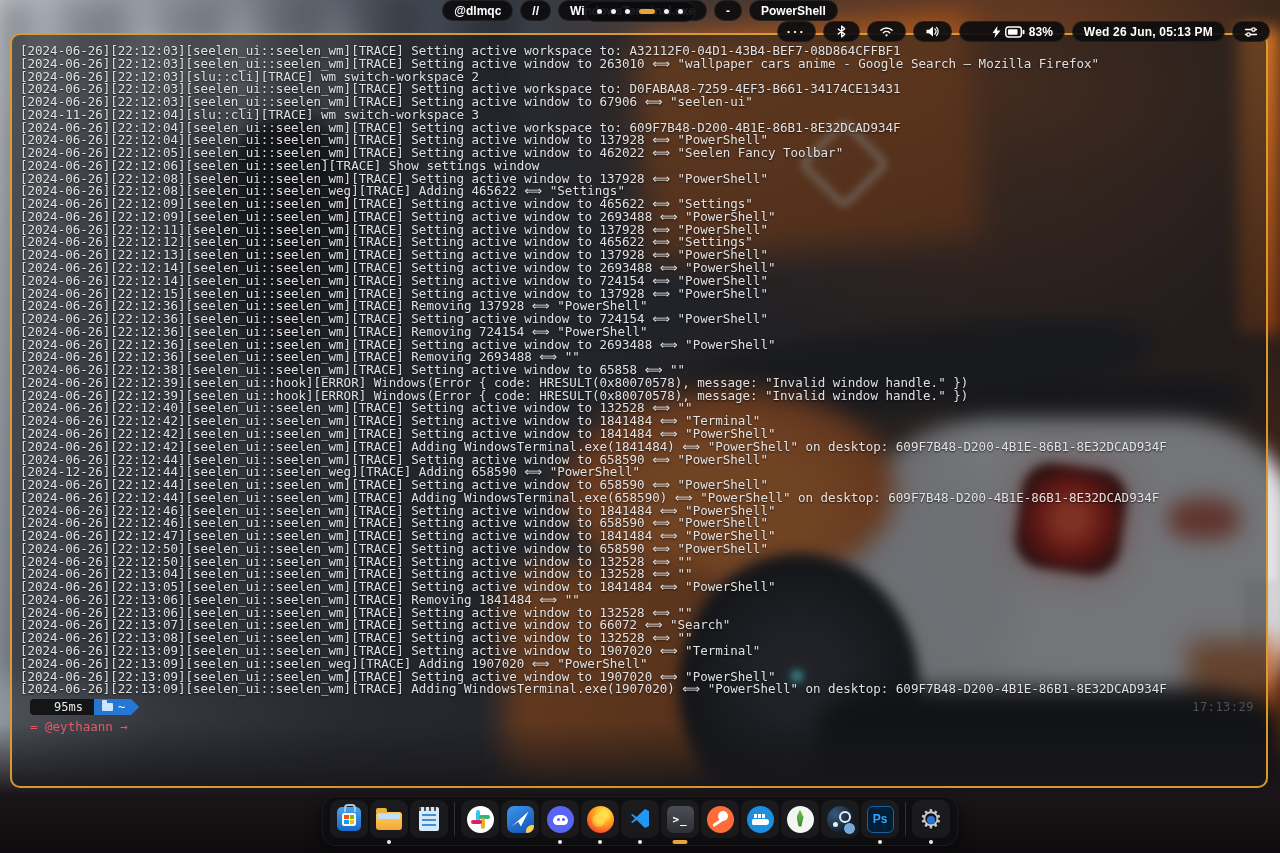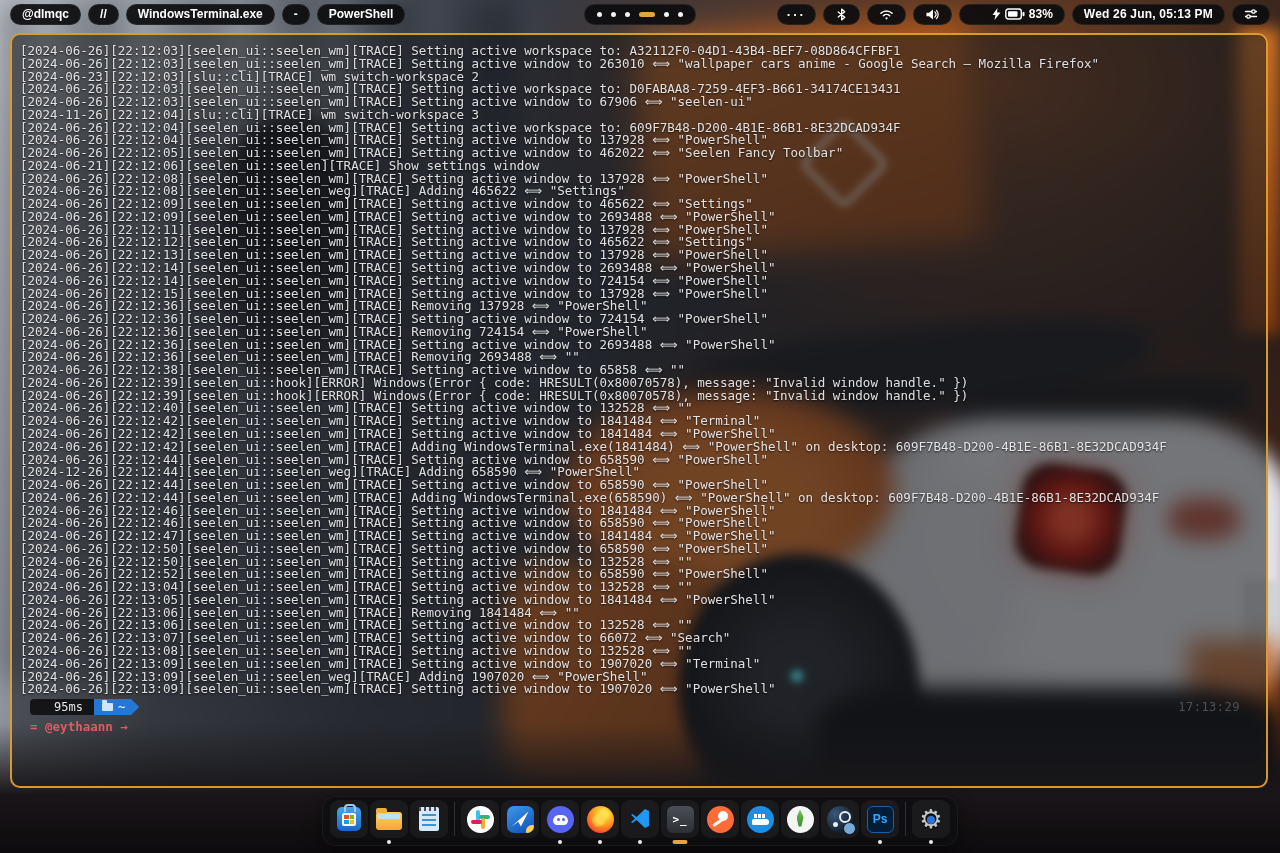--- a/index.html
+++ b/index.html
@@ -25,21 +25,21 @@
   .wp-wheel{left:678px;top:553px;width:242px;height:272px;border-radius:50%;background:radial-gradient(circle at 50% 45%,#2a2d33 0 20%,#101216 60%,rgba(10,12,14,0) 100%);filter:blur(6px);}
   .wp-hub{left:791px;top:670px;width:12px;height:12px;border-radius:50%;background:#54cfdd;filter:blur(1px);box-shadow:0 0 10px #54cfdd;}
   .wp-tail{left:1018px;top:466px;width:106px;height:106px;border-radius:28%;transform:rotate(8deg);background:radial-gradient(circle,#ff4a26 0 18%,#c01407 45%,#5d0a05 70%,#26100c 100%);filter:blur(4px);box-shadow:0 0 32px rgba(200,30,10,.45);}
   .wp-tail2{left:1168px;top:498px;width:72px;height:42px;border-radius:40%;background:#b3341a;filter:blur(10px);opacity:.8;}
   .wp-plate{left:1243px;top:580px;width:37px;height:70px;background:#cfd0d2;filter:blur(3px);opacity:.85;}
   .wp-lowr{left:1188px;top:640px;width:92px;height:122px;background:#c05a1a;filter:blur(12px);opacity:.8;}
   .wp-diffuser{left:818px;top:688px;width:462px;height:172px;border-radius:20%;background:#0b0d10;filter:blur(10px);}
   .wp-street{left:0;bottom:0;width:100%;height:130px;background:linear-gradient(rgba(24,20,20,0),#1a1518 55%,#0d0b0d 100%);}
 
   
-  .toolbar{position:absolute;top:0;left:0;right:0;height:28px;display:flex;align-items:center;padding:0 10px;z-index:6;}
+  .toolbar{position:absolute;top:0;left:0;right:0;height:28px;display:flex;align-items:center;padding:0 10px;z-index:6;flex-direction:column;}
   .pill{background:rgba(12,12,14,.92);border:1px solid rgba(255,255,255,.07);color:#fff;border-radius:12px;
     height:21px;display:inline-flex;align-items:center;padding:0 11px;font-size:12px;font-weight:bold;white-space:nowrap;box-sizing:border-box;}
   .tb-left{display:flex;gap:7px;align-items:center;}
   .tb-center{position:absolute;left:50%;transform:translateX(-50%);}
   .tb-right{margin-left:auto;display:flex;gap:7px;align-items:center;}
   .ws-pill{gap:9px;padding:0 12px;}
   .ws-dot{width:5px;height:5px;border-radius:50%;background:#f2f2f2;display:inline-block;}
   .ws-active{width:16px;height:5px;border-radius:3px;background:#e8a33d;display:inline-block;}
   .tray-ic{display:flex;align-items:center;justify-content:center;}
   .more-pill{letter-spacing:2px;font-size:13px;padding:0 9px;}
@@ -52,22 +52,22 @@
     backdrop-filter:blur(2.5px) saturate(.95);overflow:hidden;padding:10px 8px 0 8px;
     font-family:"DejaVu Sans Mono","Liberation Mono",monospace;}
   .log-line{font-size:12.5px;line-height:12.78px;height:12.78px;white-space:pre;color:rgba(240,240,242,.93);
     text-shadow:0 1px 2px rgba(0,0,0,.75);}
   .prompt-row{position:relative;margin-top:3px;height:16px;display:flex;align-items:center;font-size:12px;}
   .seg-dark{background:rgba(16,16,18,.9);color:#e9e9e9;height:16px;line-height:16px;padding:0 11px 0 24px;border-radius:4px 0 0 4px;margin-left:10px;}
   .seg-path{background:#2478d4;color:#fff;height:16px;display:flex;align-items:center;gap:5px;padding:0 14px 0 8px;
     clip-path:polygon(0 0,calc(100% - 8px) 0,100% 50%,calc(100% - 8px) 100%,0 100%);}
   .folder-ic{display:inline-block;width:11px;height:8px;background:#cfe4ff;border-radius:1px;position:relative;}
   .folder-ic::before{content:"";position:absolute;top:-3px;left:0;width:5px;height:3px;background:#cfe4ff;border-radius:1px 1px 0 0;}
-  .prompt-clock{position:absolute;right:18px;color:#4e5157;letter-spacing:.5px;}
-  .prompt-user{margin:4px 0 12px 10px;color:#de5b62;font-size:12.5px;font-weight:bold;}
+  .prompt-clock{position:absolute;right:4px;color:#4e5157;letter-spacing:.5px;}
+  .prompt-user{margin:4px 0 12px 10px;color:#de5b62;font-size:12.5px;font-weight:normal;}
 
   
   .dock{position:absolute;left:50%;bottom:7px;transform:translateX(-50%);z-index:6;
     background:rgba(14,14,16,.82);border:1px solid rgba(255,255,255,.05);border-radius:14px;
     padding:3px 6px 7px 6px;display:flex;align-items:center;box-shadow:0 6px 18px rgba(0,0,0,.45);}
   .tile{width:38px;height:38px;border-radius:9px;background:rgba(255,255,255,.05);margin:0 1px;
     display:flex;align-items:center;justify-content:center;position:relative;}
   .dock-sep{width:1px;height:34px;background:rgba(255,255,255,.14);margin:0 5px;}
   .ind-dot{position:absolute;bottom:-6px;left:50%;transform:translateX(-50%);width:4px;height:4px;border-radius:50%;background:#ececec;}
   .ind-active{position:absolute;bottom:-6px;left:50%;transform:translateX(-50%);width:15px;height:4px;border-radius:2px;background:#e8a33d;}
@@ -205,28 +205,28 @@
             <circle cx="4.5" cy="8.5" r="1.7" fill="#0c0c0e"></circle>
           </svg>
       </span>
     </div>
   </header>
 
   <section class="terminal">
     <div id="log">
         <div class="log-line">[2024-06-26][22:12:03][seelen_ui::seelen_wm][TRACE] Setting active workspace to: A32112F0-04D1-43B4-BEF7-08D864CFFBF1</div>
         <div class="log-line">[2024-06-26][22:12:03][seelen_ui::seelen_wm][TRACE] Setting active window to 263010 ⟺ "wallpaper cars anime - Google Search — Mozilla Firefox"</div>
-        <div class="log-line">[2024-06-23][22:12:03][slu::cli][TRACE] wm switch-workspace 2</div>
+        <div class="log-line">[2024-06-26][22:12:03][slu::cli][TRACE] wm switch-workspace 2</div>
         <div class="log-line">[2024-06-26][22:12:03][seelen_ui::seelen_wm][TRACE] Setting active workspace to: D0FABAA8-7259-4EF3-B661-34174CE13431</div>
         <div class="log-line">[2024-06-26][22:12:03][seelen_ui::seelen_wm][TRACE] Setting active window to 67906 ⟺ "seelen-ui"</div>
         <div class="log-line">[2024-11-26][22:12:04][slu::cli][TRACE] wm switch-workspace 3</div>
         <div class="log-line">[2024-06-26][22:12:04][seelen_ui::seelen_wm][TRACE] Setting active workspace to: 609F7B48-D200-4B1E-86B1-8E32DCAD934F</div>
         <div class="log-line">[2024-06-26][22:12:04][seelen_ui::seelen_wm][TRACE] Setting active window to 137928 ⟺ "PowerShell"</div>
         <div class="log-line">[2024-06-26][22:12:05][seelen_ui::seelen_wm][TRACE] Setting active window to 462022 ⟺ "Seelen Fancy Toolbar"</div>
-        <div class="log-line">[2024-06-21][22:12:06][seelen_ui::seelen][TRACE] Show settings window</div>
+        <div class="log-line">[2024-06-26][22:12:06][seelen_ui::seelen][TRACE] Show settings window</div>
         <div class="log-line">[2024-06-26][22:12:08][seelen_ui::seelen_wm][TRACE] Setting active window to 137928 ⟺ "PowerShell"</div>
         <div class="log-line">[2024-06-26][22:12:08][seelen_ui::seelen_weg][TRACE] Adding 465622 ⟺ "Settings"</div>
         <div class="log-line">[2024-06-26][22:12:09][seelen_ui::seelen_wm][TRACE] Setting active window to 465622 ⟺ "Settings"</div>
         <div class="log-line">[2024-06-26][22:12:09][seelen_ui::seelen_wm][TRACE] Setting active window to 2693488 ⟺ "PowerShell"</div>
         <div class="log-line">[2024-06-26][22:12:11][seelen_ui::seelen_wm][TRACE] Setting active window to 137928 ⟺ "PowerShell"</div>
         <div class="log-line">[2024-06-26][22:12:12][seelen_ui::seelen_wm][TRACE] Setting active window to 465622 ⟺ "Settings"</div>
         <div class="log-line">[2024-06-26][22:12:13][seelen_ui::seelen_wm][TRACE] Setting active window to 137928 ⟺ "PowerShell"</div>
         <div class="log-line">[2024-06-26][22:12:14][seelen_ui::seelen_wm][TRACE] Setting active window to 2693488 ⟺ "PowerShell"</div>
         <div class="log-line">[2024-06-26][22:12:14][seelen_ui::seelen_wm][TRACE] Setting active window to 724154 ⟺ "PowerShell"</div>
         <div class="log-line">[2024-06-26][22:12:15][seelen_ui::seelen_wm][TRACE] Setting active window to 137928 ⟺ "PowerShell"</div>
@@ -244,30 +244,30 @@
         <div class="log-line">[2024-06-26][22:12:42][seelen_ui::seelen_wm][TRACE] Adding WindowsTerminal.exe(1841484) ⟺ "PowerShell" on desktop: 609F7B48-D200-4B1E-86B1-8E32DCAD934F</div>
         <div class="log-line">[2024-06-26][22:12:44][seelen_ui::seelen_wm][TRACE] Setting active window to 658590 ⟺ "PowerShell"</div>
         <div class="log-line">[2024-12-26][22:12:44][seelen_ui::seelen_weg][TRACE] Adding 658590 ⟺ "PowerShell"</div>
         <div class="log-line">[2024-06-26][22:12:44][seelen_ui::seelen_wm][TRACE] Setting active window to 658590 ⟺ "PowerShell"</div>
         <div class="log-line">[2024-06-26][22:12:44][seelen_ui::seelen_wm][TRACE] Adding WindowsTerminal.exe(658590) ⟺ "PowerShell" on desktop: 609F7B48-D200-4B1E-86B1-8E32DCAD934F</div>
         <div class="log-line">[2024-06-26][22:12:46][seelen_ui::seelen_wm][TRACE] Setting active window to 1841484 ⟺ "PowerShell"</div>
         <div class="log-line">[2024-06-26][22:12:46][seelen_ui::seelen_wm][TRACE] Setting active window to 658590 ⟺ "PowerShell"</div>
         <div class="log-line">[2024-06-26][22:12:47][seelen_ui::seelen_wm][TRACE] Setting active window to 1841484 ⟺ "PowerShell"</div>
         <div class="log-line">[2024-06-26][22:12:50][seelen_ui::seelen_wm][TRACE] Setting active window to 658590 ⟺ "PowerShell"</div>
         <div class="log-line">[2024-06-26][22:12:50][seelen_ui::seelen_wm][TRACE] Setting active window to 132528 ⟺ ""</div>
-        <div class="log-line">[2024-06-26][22:12:52][seelen_ui::seelen_wm][TRACE] Setting active window to 658590 ⟺ "PowerShell"</div>
         <div class="log-line">[2024-06-26][22:13:04][seelen_ui::seelen_wm][TRACE] Setting active window to 132528 ⟺ ""</div>
         <div class="log-line">[2024-06-26][22:13:05][seelen_ui::seelen_wm][TRACE] Setting active window to 1841484 ⟺ "PowerShell"</div>
         <div class="log-line">[2024-06-26][22:13:06][seelen_ui::seelen_wm][TRACE] Removing 1841484 ⟺ ""</div>
         <div class="log-line">[2024-06-26][22:13:06][seelen_ui::seelen_wm][TRACE] Setting active window to 132528 ⟺ ""</div>
         <div class="log-line">[2024-06-26][22:13:07][seelen_ui::seelen_wm][TRACE] Setting active window to 66072 ⟺ "Search"</div>
         <div class="log-line">[2024-06-26][22:13:08][seelen_ui::seelen_wm][TRACE] Setting active window to 132528 ⟺ ""</div>
         <div class="log-line">[2024-06-26][22:13:09][seelen_ui::seelen_wm][TRACE] Setting active window to 1907020 ⟺ "Terminal"</div>
         <div class="log-line">[2024-06-26][22:13:09][seelen_ui::seelen_weg][TRACE] Adding 1907020 ⟺ "PowerShell"</div>
         <div class="log-line">[2024-06-26][22:13:09][seelen_ui::seelen_wm][TRACE] Setting active window to 1907020 ⟺ "PowerShell"</div>
+        <div class="log-line">[2024-06-26][22:13:09][seelen_ui::seelen_wm][TRACE] Adding WindowsTerminal.exe(1907020) ⟺ "PowerShell" on desktop: 609F7B48-D200-4B1E-86B1-8E32DCAD934F</div>
       </div>
     <div class="prompt-row">
       <span class="seg-dark">95ms</span>
       <span class="seg-path">
         <span class="folder-ic"></span>
         <span>~</span>
       </span>
       <span class="prompt-clock">17:13:29</span>
     </div>
     <div class="prompt-user">= @eythaann →</div>

